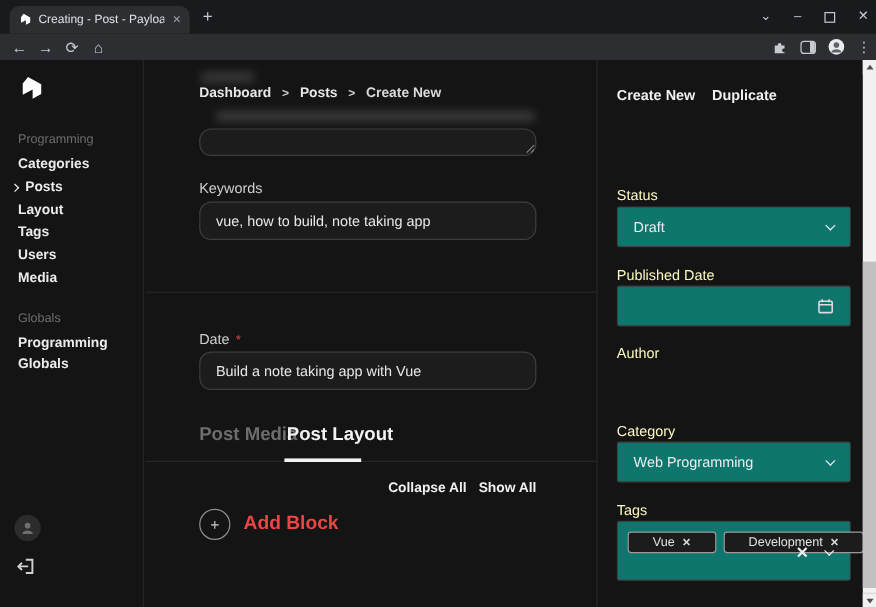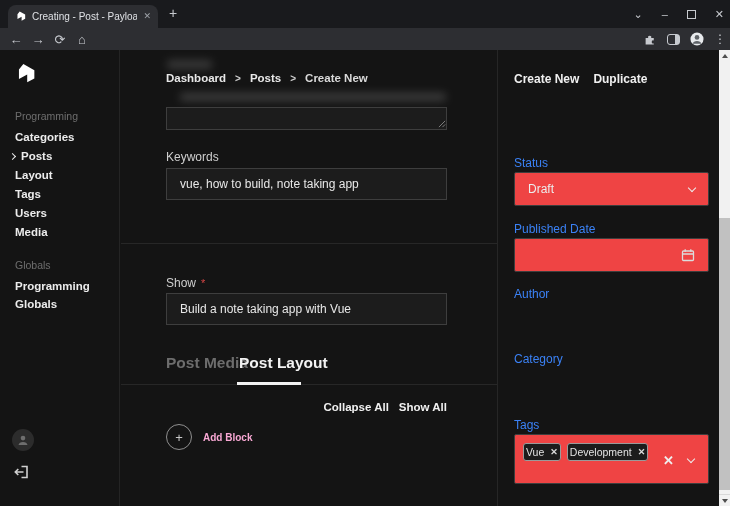--- a/index.html
+++ b/index.html
@@ -52,48 +52,48 @@
   .logout { position:absolute; left:13px; top:414px; }
   
   .main { position:absolute; left:121px; top:0; bottom:0; width:376px; }
   .redact { position:absolute; background:#6f6f6f; filter:blur(4px); border-radius:3px; }
   .breadcrumb { position:absolute; left:45px; top:22px; display:flex; align-items:center; gap:9px;
                 font-size:11.5px; font-weight:bold; color:#e8e8e8; }
   .crumb-sep { color:#cfcfcf; font-size:10px; font-weight:bold; }
   .field-label { position:absolute; left:45px; font-size:12px; color:#cfcfcf; }
   .req { color:#d64545; margin-left:5px; font-size:11px; }
   .textbox { position:absolute; left:45px; width:281px; background:#1c1c1c; border:1px solid #3e3e3e;
-             border-radius:0; color:#e8e8e8; font-size:12px; font-family:"Liberation Sans",sans-serif;
+             border-radius:10px; color:#e8e8e8; font-size:12px; font-family:"Liberation Sans",sans-serif;
              padding:0 13px; display:flex; align-items:center; }
   textarea.textbox { resize:none; padding-top:3px; }
   .resize-grip { position:absolute; left:317px; top:70px; }
   .divider-h { position:absolute; left:0; right:0; height:1px; background:#272727; }
   .tab-inactive { position:absolute; left:45px; top:304px; font-size:15.5px; font-weight:bold; color:#6d6d6d; }
   .tab-active { position:absolute; left:118px; top:304px; font-size:15.5px; font-weight:bold; color:#f2f2f2; }
   .tab-underline { position:absolute; left:116px; top:332px; width:64px; height:3px; background:#f2f2f2; }
   .blocks-links { position:absolute; left:45px; top:351px; width:281px; display:flex; justify-content:flex-end; gap:10px; }
   .blocks-links span { font-size:11.5px; font-weight:bold; color:#f0f0f0; cursor:pointer; }
   .add-block { position:absolute; left:45px; top:374px; display:flex; align-items:center; gap:11px; cursor:pointer; }
   .plus-circle { width:26px; height:26px; border:1px solid #8f8f8f; border-radius:50%; color:#c9c9c9;
                  font-size:13px; display:flex; align-items:center; justify-content:center; }
-  .add-block-label { font-size:10px; font-weight:bold; color:#f9a8d4; }
+  .add-block-label { font-size:16px; font-weight:bold; color:#ef4444; }
   
   .panel { position:absolute; left:497px; right:11px; top:0; bottom:0; border-left:1px solid #262626; }
   .panel-actions { position:absolute; left:16px; top:22px; display:flex; gap:14px; }
   .panel-actions span { font-size:12px; font-weight:bold; color:#f0f0f0; cursor:pointer; }
   .save-btn { position:absolute; left:16px; top:57px; width:54px; height:34px; background:#ebebeb;
               border:none; border-radius:4px; color:#9b9b9b; font-size:12px; font-family:"Liberation Sans",sans-serif; cursor:pointer; }
-  .p-label { position:absolute; left:16px; font-size:12px; color:#3b82f6; }
-  .p-field { position:absolute; left:16px; width:195px; height:34px; background:#ef4444; border:1px solid #3e3e3e;
+  .p-label { position:absolute; left:16px; font-size:12px; color:#fef9c3; }
+  .p-field { position:absolute; left:16px; width:195px; height:34px; background:#0f766e; border:1px solid #3e3e3e;
              border-radius:2px; display:flex; align-items:center; padding:0 13px; color:#ececec; font-size:12px; }
   .chev-down { width:6px; height:6px; border-right:1.7px solid #ececec; border-bottom:1.7px solid #ececec;
                transform:rotate(45deg); display:inline-block; margin-top:-3px; }
   .p-field .spacer { flex:1; }
   .tags-field { height:50px; align-items:flex-start; padding:8px; }
-  .chip { border:1px solid #9a9a9a; border-radius:3px; padding:2px 2px; font-size:10.5px; color:#e3e3e3;
+  .chip { border:1px solid #9a9a9a; border-radius:3px; padding:2px 20px; font-size:10.5px; color:#e3e3e3;
           display:inline-flex; align-items:center; gap:6px; margin-right:6px; background:#1c1c1c; }
   .chip-x { font-size:9px; font-weight:bold; color:#dcdcdc; cursor:pointer; }
   .tags-icons { position:absolute; right:14px; top:0; height:50px; display:flex; align-items:center; gap:14px; }
   .clear-x { font-size:13px; font-weight:bold; color:#efefef; cursor:pointer; }
   svg { display:block; }
 </style>
 </head>
 <body>
 
 <div id="screen">
@@ -204,21 +204,21 @@
       <textarea class="textbox" style="top: 57px; height: 23px;"></textarea>
       <svg class="resize-grip" width="8" height="8" viewBox="0 0 9 9">
           <path d="M8 1 L1 8 M8 5 L5 8" stroke="#8a8a8a" stroke-width="1"></path>
         </svg>
 
       <div class="field-label" style="top:100px">Keywords</div>
       <input class="textbox" style="top: 118px; height: 32px;" value="vue, how to build, note taking app">
 
       <div class="divider-h" style="top:193px"></div>
 
-      <div class="field-label" style="top:226px"><span>Show</span><span class="req">*</span></div>
+      <div class="field-label" style="top:226px"><span>Date</span><span class="req">*</span></div>
       <input class="textbox" style="top: 243px; height: 32px;" value="Build a note taking app with Vue">
 
       <div class="tab-inactive">Post Media</div>
       <div class="tab-active">Post Layout</div>
       <div class="divider-h" style="top:334px"></div>
       <div class="tab-underline"></div>
 
       <div class="blocks-links">
         <span>Collapse All</span>
         <span>Show All</span>
@@ -249,20 +249,25 @@
         <span class="spacer"></span>
         <svg width="14" height="14" viewBox="0 0 14 14">
             <rect x="1.5" y="3" width="11" height="9.5" rx="1" fill="none" stroke="#dcdcdc" stroke-width="1.3"></rect>
             <path d="M1.5 6 H12.5 M4.2 1.3 V3.8 M9.8 1.3 V3.8" stroke="#dcdcdc" stroke-width="1.3"></path>
           </svg>
       </div>
 
       <div class="p-label" style="top:237px">Author</div>
 
       <div class="p-label" style="top:302px">Category</div>
+      <div class="p-field" style="top:318px">
+        <span>Web Programming</span>
+        <span class="spacer"></span>
+          <span class="chev-down"></span>
+      </div>
 
       <div class="p-label" style="top:368px">Tags</div>
       <div class="p-field tags-field" style="top:384px">
         <span class="chip">
             <span>Vue</span>
             <span class="chip-x">✕</span>
           </span>
         <span class="chip">
             <span>Development</span>
             <span class="chip-x">✕</span>

